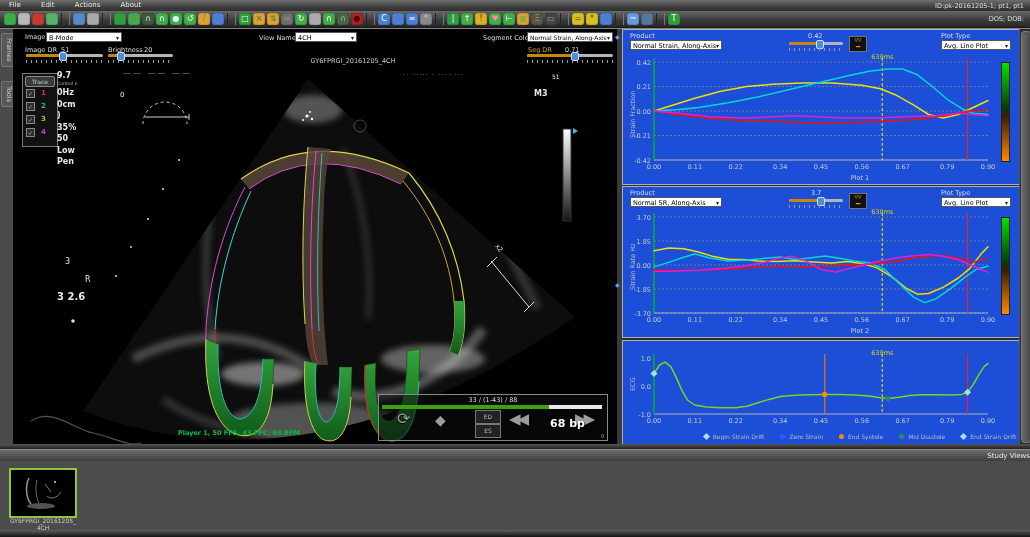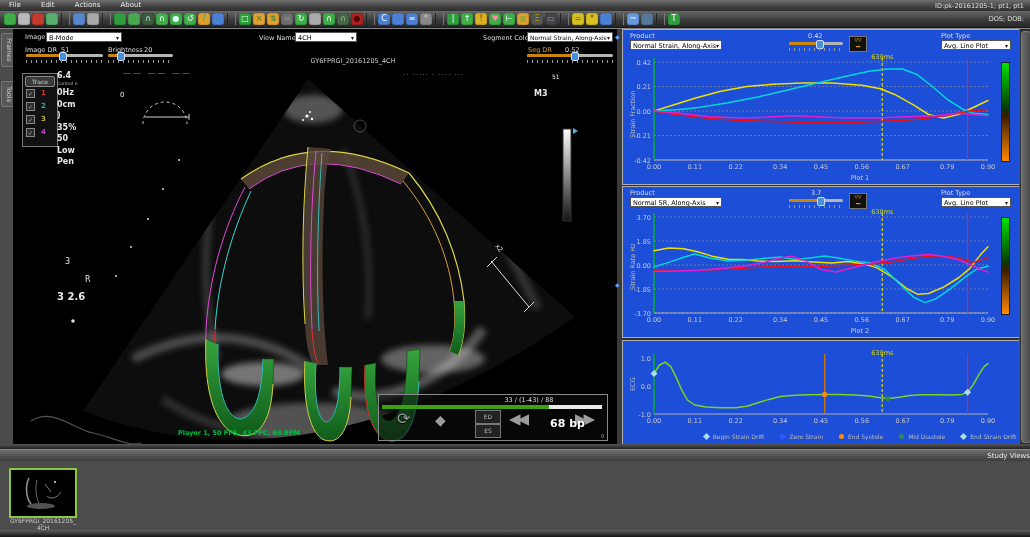--- a/index.html
+++ b/index.html
@@ -258,21 +258,21 @@
         </div>
       <span class="lbl" style="left:95px;top:17px;">Brightness</span>
       <span class="lbl" style="left:131px;top:17px;">20</span>
       <div class="slider" style="left:95px;top:23px;width:65px;">
           <div class="track"></div>
           <div class="fill" style="width: 19%;"></div>
           <div class="thumb" style="left: calc(19% - 3px);"></div>
           <div class="ticks"></div>
         </div>
       <span class="lbl" style="left:515px;top:17px;color:#d8a040;">Seg DR</span>
-      <span class="lbl" style="left:552px;top:17px;">0.52</span>
+      <span class="lbl" style="left:552px;top:17px;">0.71</span>
       <div class="slider" style="left:514px;top:23px;width:86px;">
           <div class="track"></div>
           <div class="fill" style="width: 55%;"></div>
           <div class="thumb" style="left: calc(55% - 3px);"></div>
           <div class="ticks"></div>
         </div>
 
       <div class="ustxt" style="left:250px;top:28px;width:180px;text-align:center;font-size:6.5px;color:#ccc;">GY6FPRGI_20161205_4CH</div>
       <div class="ustxt" style="left:110px;top:40px;font-size:8px;color:#777;letter-spacing:2px;">—— ——  ——</div>
       <div class="ustxt" style="left:390px;top:42px;font-size:7px;color:#888;letter-spacing:1px;">·· ····· ·  ···· ···</div>
@@ -292,41 +292,41 @@
               <span class="tchk">✓</span>
               <span class="tnum" style="color: rgb(184, 184, 48);">3</span>
             </div>
             <div class="trow" style="top: 53px;">
               <span class="tchk">✓</span>
               <span class="tnum" style="color: rgb(180, 79, 192);">4</span>
             </div>
           </div>
       </div>
 
-      <div class="ustxt" style="left:44px;top:42px;font-size:8px;font-weight:bold;">6.4</div>
+      <div class="ustxt" style="left:44px;top:42px;font-size:8px;font-weight:bold;">9.7</div>
       <div class="ustxt" style="left:44px;top:52px;font-size:4.5px;color:#bbb;">Control n</div>
       <div class="ustxt" style="left:44px;top:58px;font-size:8px;font-weight:bold;line-height:11.5px;">
           <div>0Hz</div>
           <div>0cm</div>
           <div>)</div>
           <div>35%</div>
           <div>50</div>
           <div>Low</div>
           <div>Pen</div>
         </div>
       <div class="ustxt" style="left:107px;top:62px;font-size:7px;">0</div>
       <div class="ustxt" style="left:52px;top:228px;font-size:8px;">3</div>
       <div class="ustxt" style="left:72px;top:246px;font-size:8px;">R</div>
       <div class="ustxt" style="left:44px;top:262px;font-size:10px;font-weight:bold;">3 2.6</div>
       <div class="ustxt" style="left:521px;top:60px;font-size:8px;font-weight:bold;">M3</div>
       <div class="ustxt" style="left:539px;top:44px;font-size:6px;">51</div>
       <div class="ustxt" style="left:482px;top:215px;font-size:6.5px;transform:rotate(50deg);">x2</div>
 
       <div id="player-box" class="abs">
-        <div class="ustxt" style="left:0;top:1px;width:100%;text-align:center;font-size:6.5px;color:#ddd;margin-left:36px;">33 / (1-43) / 88</div>
+        <div class="ustxt" style="left:0;top:1px;width:100%;text-align:center;font-size:6.5px;color:#ddd;">33 / (1-43) / 88</div>
         <div id="pg-track">
             <div id="pg-fill" style="width: 76%;"></div>
           </div>
         <span class="pbtn" style="left:18px;top:14px;font-size:16px;">⟳</span>
         <span class="pbtn" style="left:56px;top:17px;font-size:14px;">◆</span>
         <div class="edes" style="top:15px;">ED</div>
         <div class="edes" style="top:29px;">ES</div>
         <span class="pbtn" style="left:130px;top:15px;font-size:15px;letter-spacing:-3px;">◀◀</span>
         <span class="pbtn" style="left:196px;top:15px;font-size:15px;letter-spacing:-3px;">▶▶</span>
         <span class="ustxt" style="left:160px;top:22px;font-size:11px;font-weight:bold;color:#fff;text-shadow:1px 1px 1px #000;margin-left:11px;">68 bp</span>

